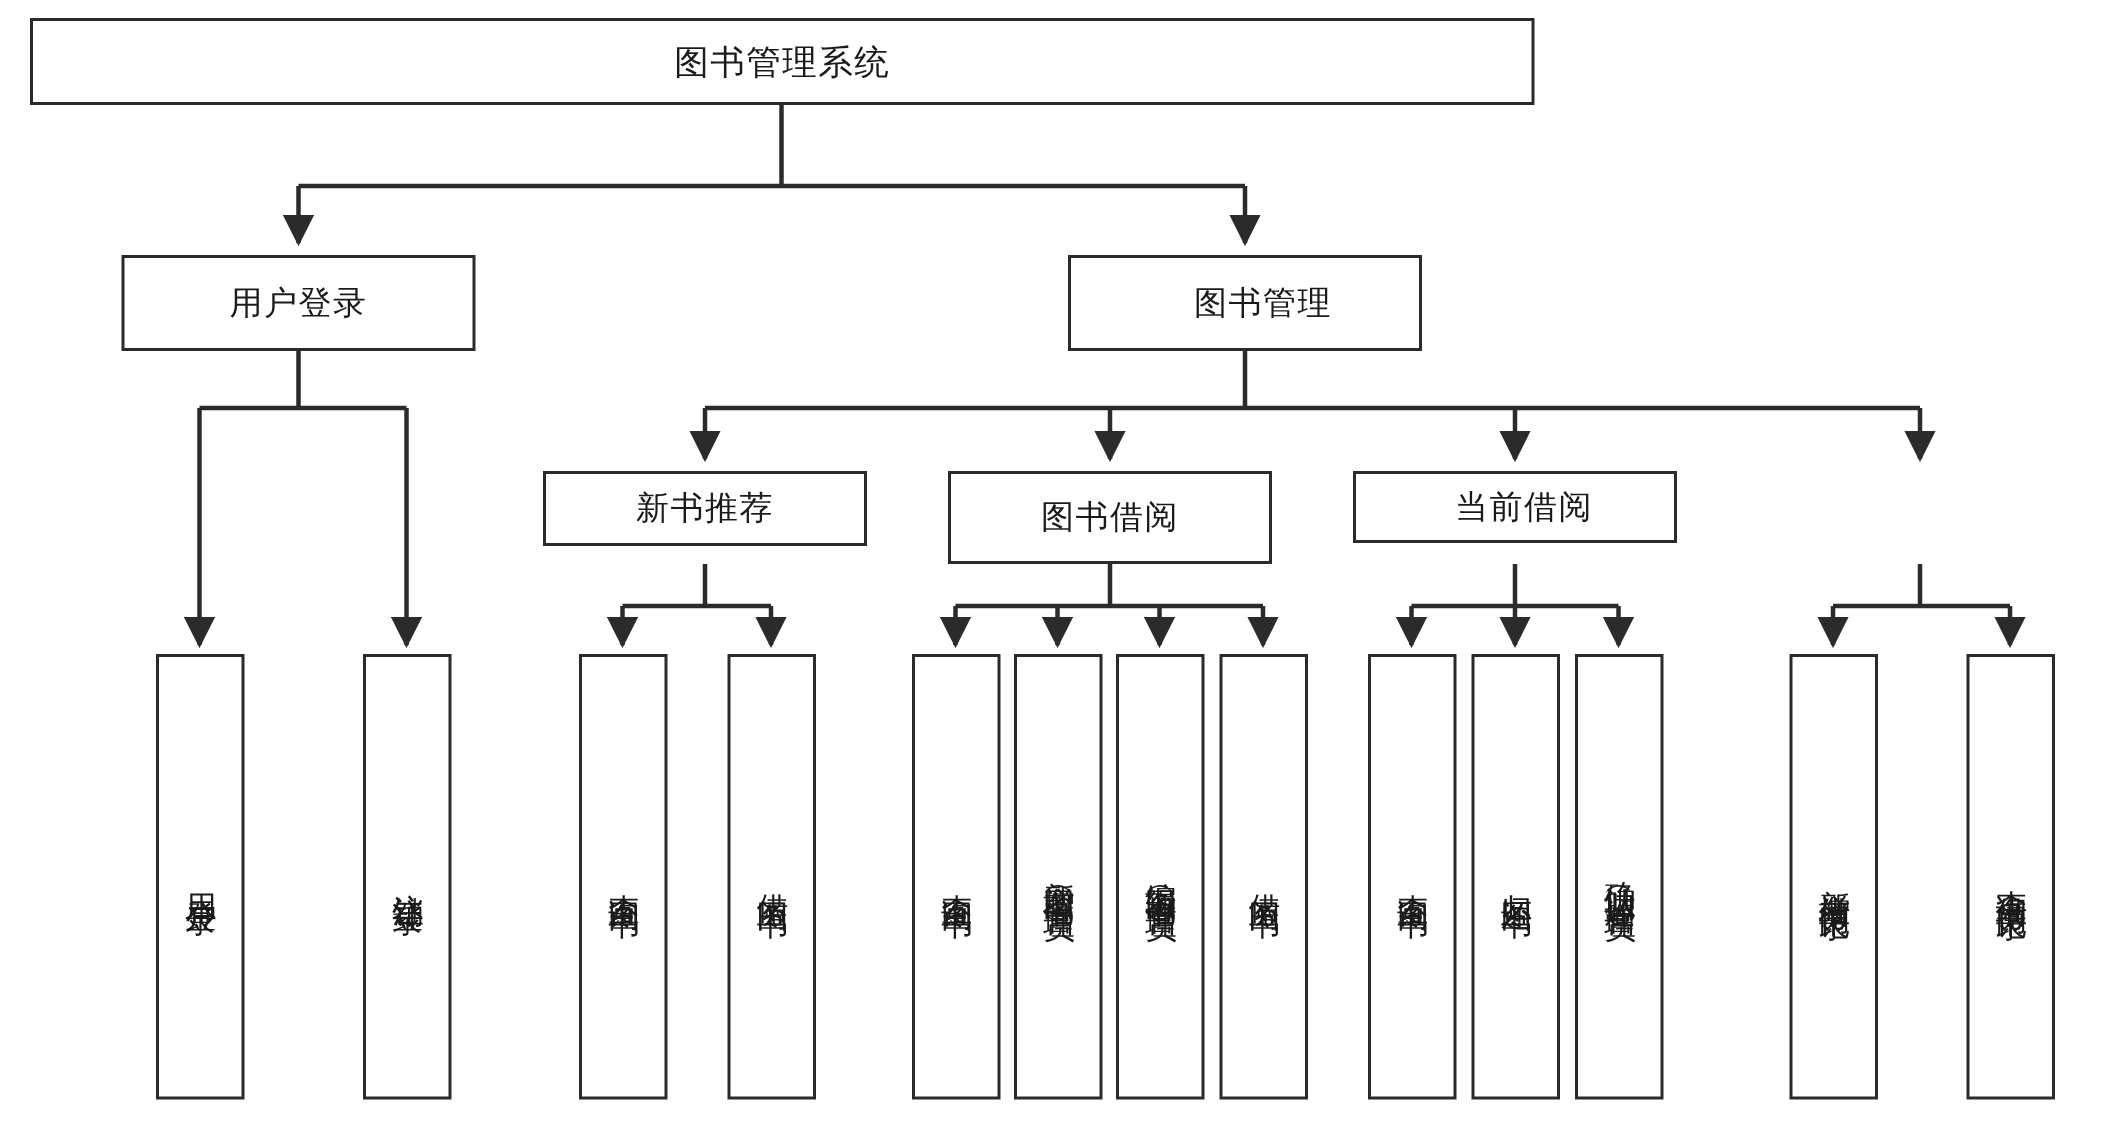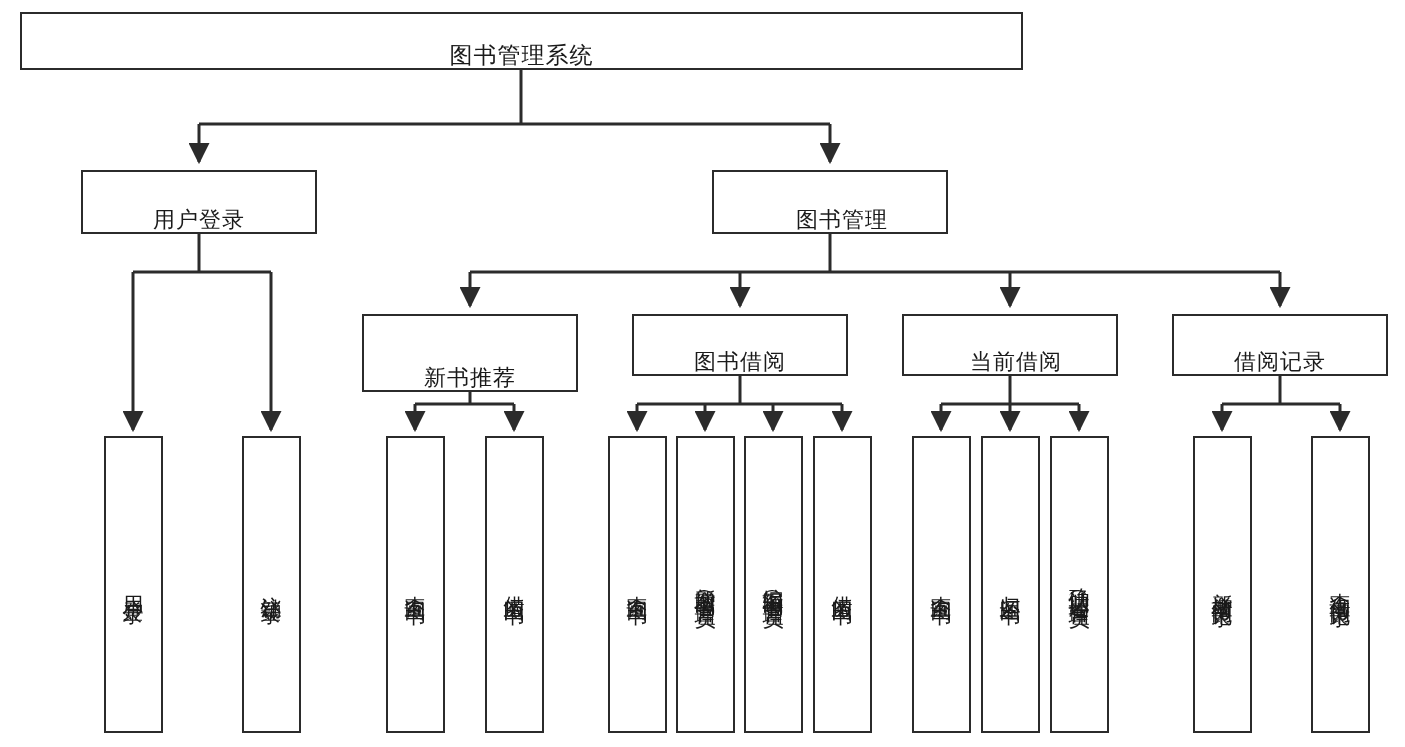--- a/index.html
+++ b/index.html
@@ -24,21 +24,21 @@
     width: 1405px;
     height: 747px;
     pointer-events: none;
   }
   .node {
     position: absolute;
     box-sizing: border-box;
     background: #ffffff;
     border: 2px solid #2b2b2b;
     display: flex;
-    align-items: flex-end;
+    align-items: center;
     justify-content: center;
     color: #1a1a1a;
   }
   .node .label {
     display: block;
     text-align: center;
     line-height: 1.15;
   }
   
   .node.horiz .label {
@@ -128,31 +128,28 @@
     <span class="label">图书管理系统</span>
   </div>
 
   <div class="node horiz" style="left:81px;top:170px;width:236px;height:64px;">
     <span class="label">用户登录</span>
   </div>
   <div class="node horiz" style="left:712px;top:170px;width:236px;height:64px;padding-left:24px;">
     <span class="label">图书管理</span>
   </div>
 
-  <div class="node horiz" style="left:362px;top:314px;width:216px;height:78px;">
+  <div class="node horiz" style="left:362px;top:314px;width:216px;height:50px;">
     <span class="label">新书推荐</span>
   </div>
   <div class="node horiz" style="left:632px;top:314px;width:216px;height:62px;">
     <span class="label">图书借阅</span>
   </div>
-  <div class="node horiz" style="left:902px;top:314px;width:216px;height:62px;padding-left:12px;">
+  <div class="node horiz" style="left:902px;top:314px;width:216px;height:48px;padding-left:12px;">
     <span class="label">当前借阅</span>
-  </div>
-  <div class="node horiz" style="left:1172px;top:314px;width:216px;height:62px;">
-    <span class="label">借阅记录</span>
   </div>
 
   <div class="node vert" style="left:104px;top:436px;width:59px;height:297px;">
     <span class="label">用户登录</span>
   </div>
   <div class="node vert" style="left:242px;top:436px;width:59px;height:297px;">
     <span class="label">注销登录</span>
   </div>
 
   <div class="node vert" style="left:386px;top:436px;width:59px;height:297px;">

